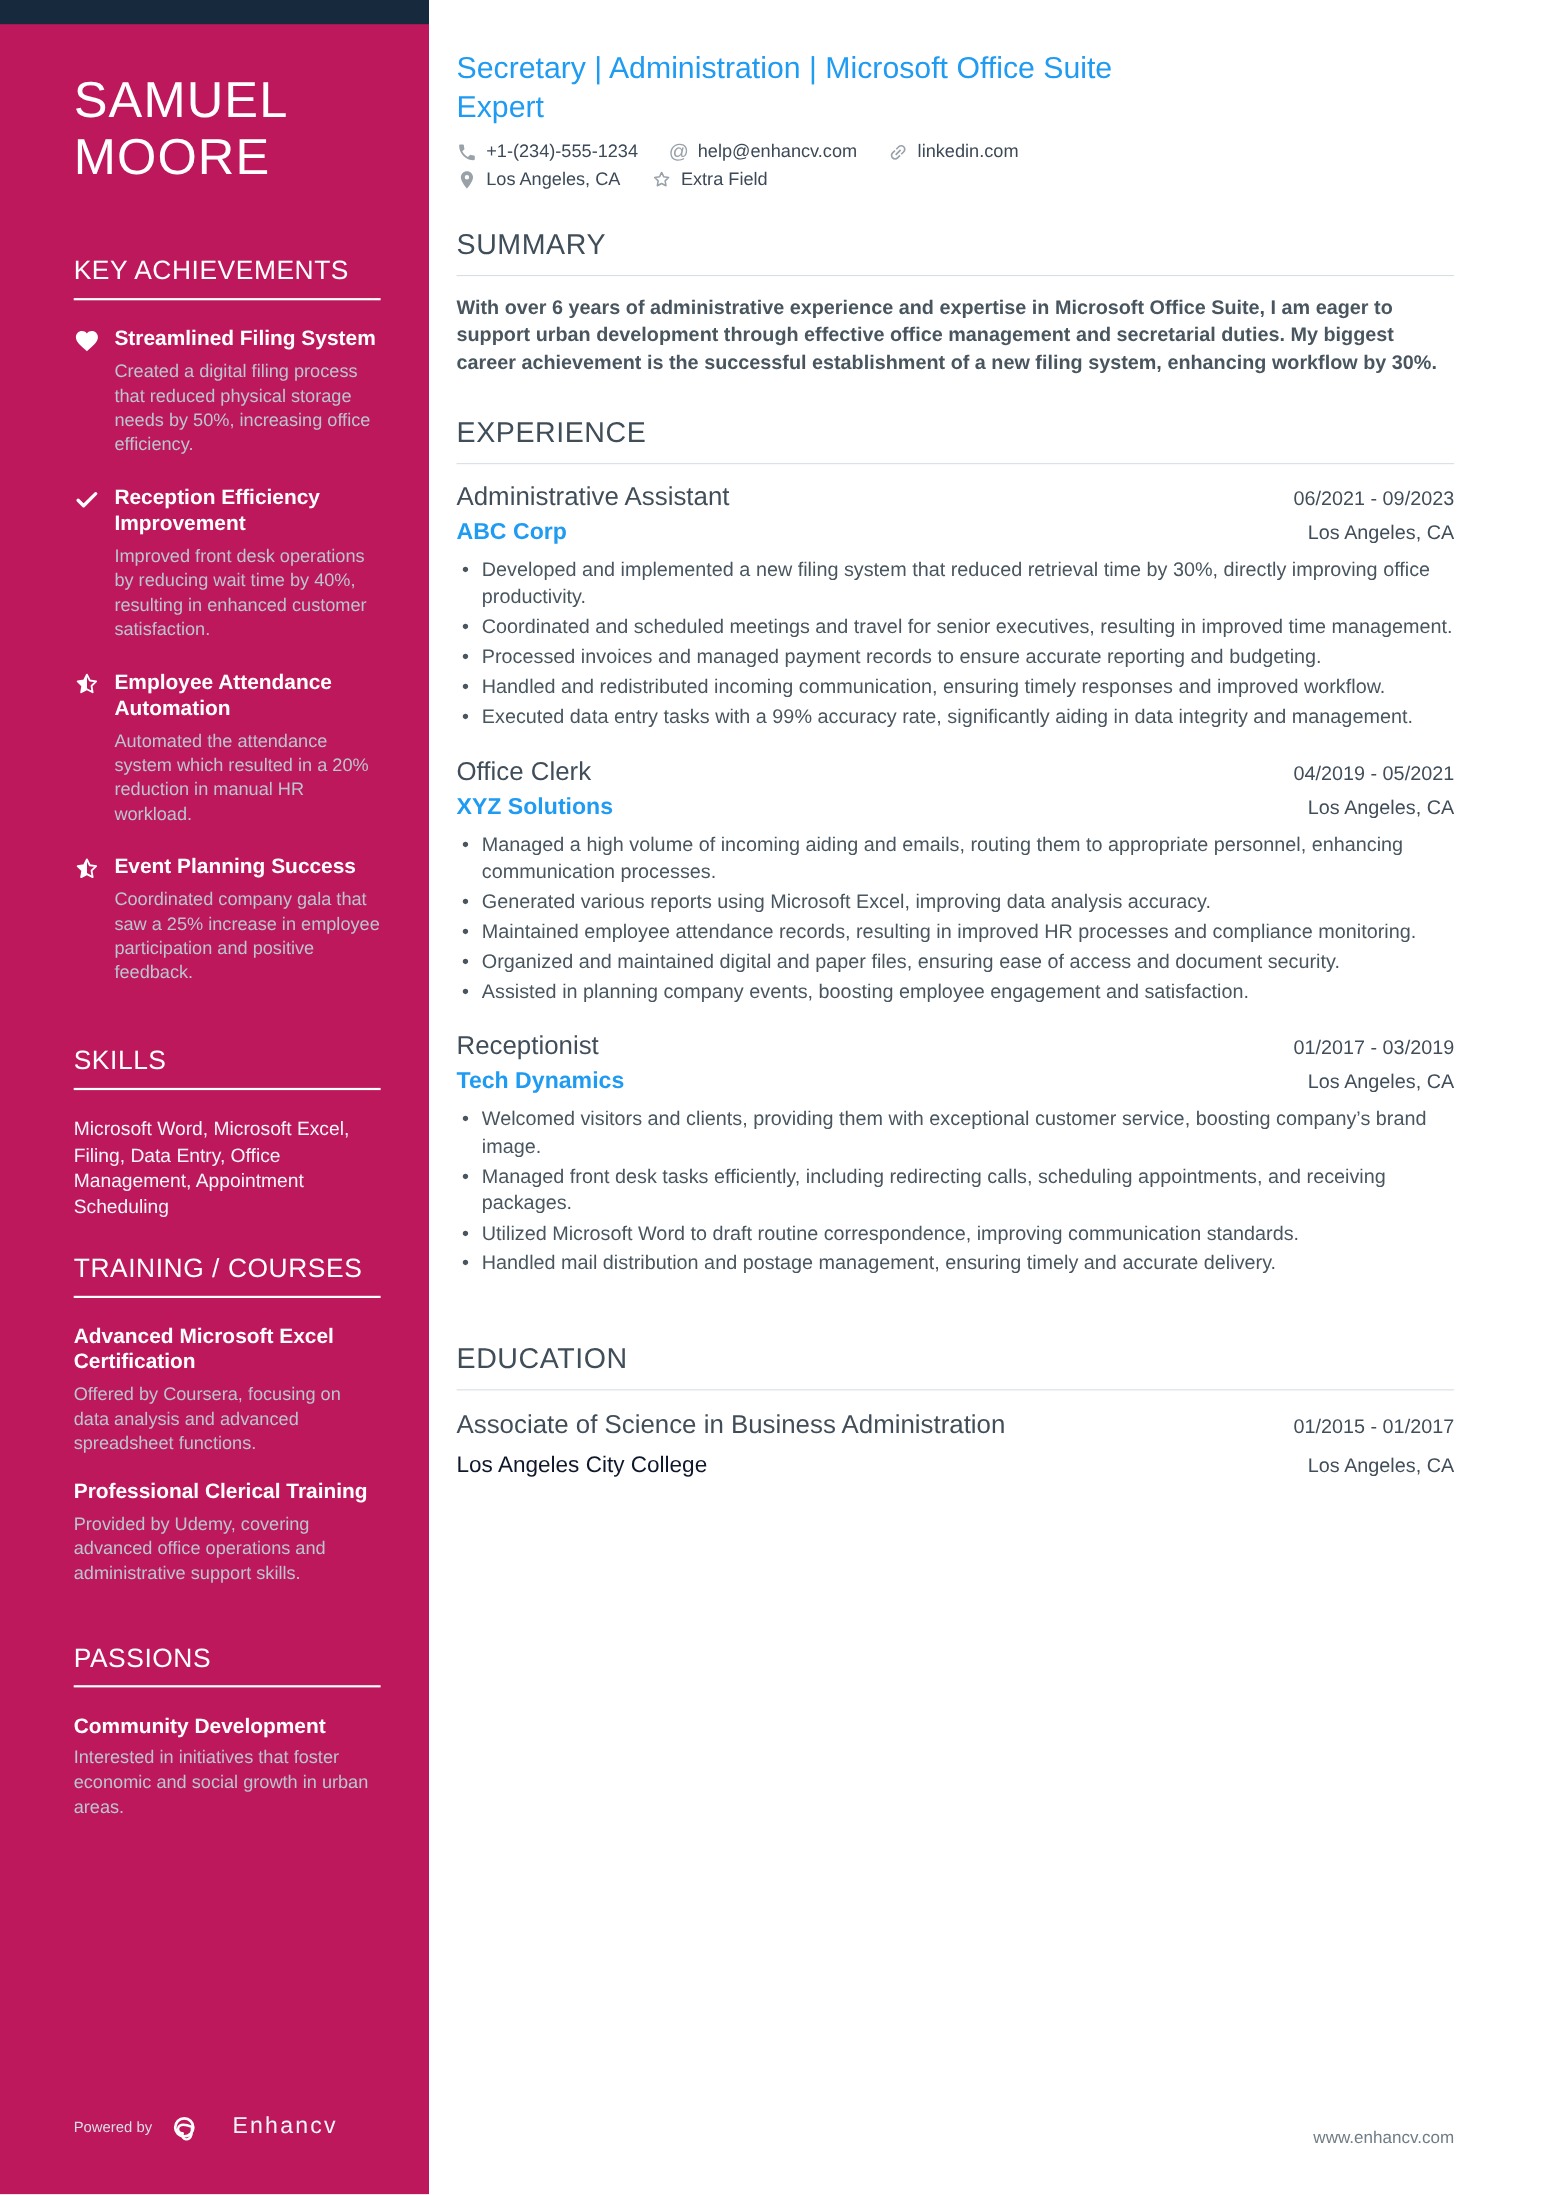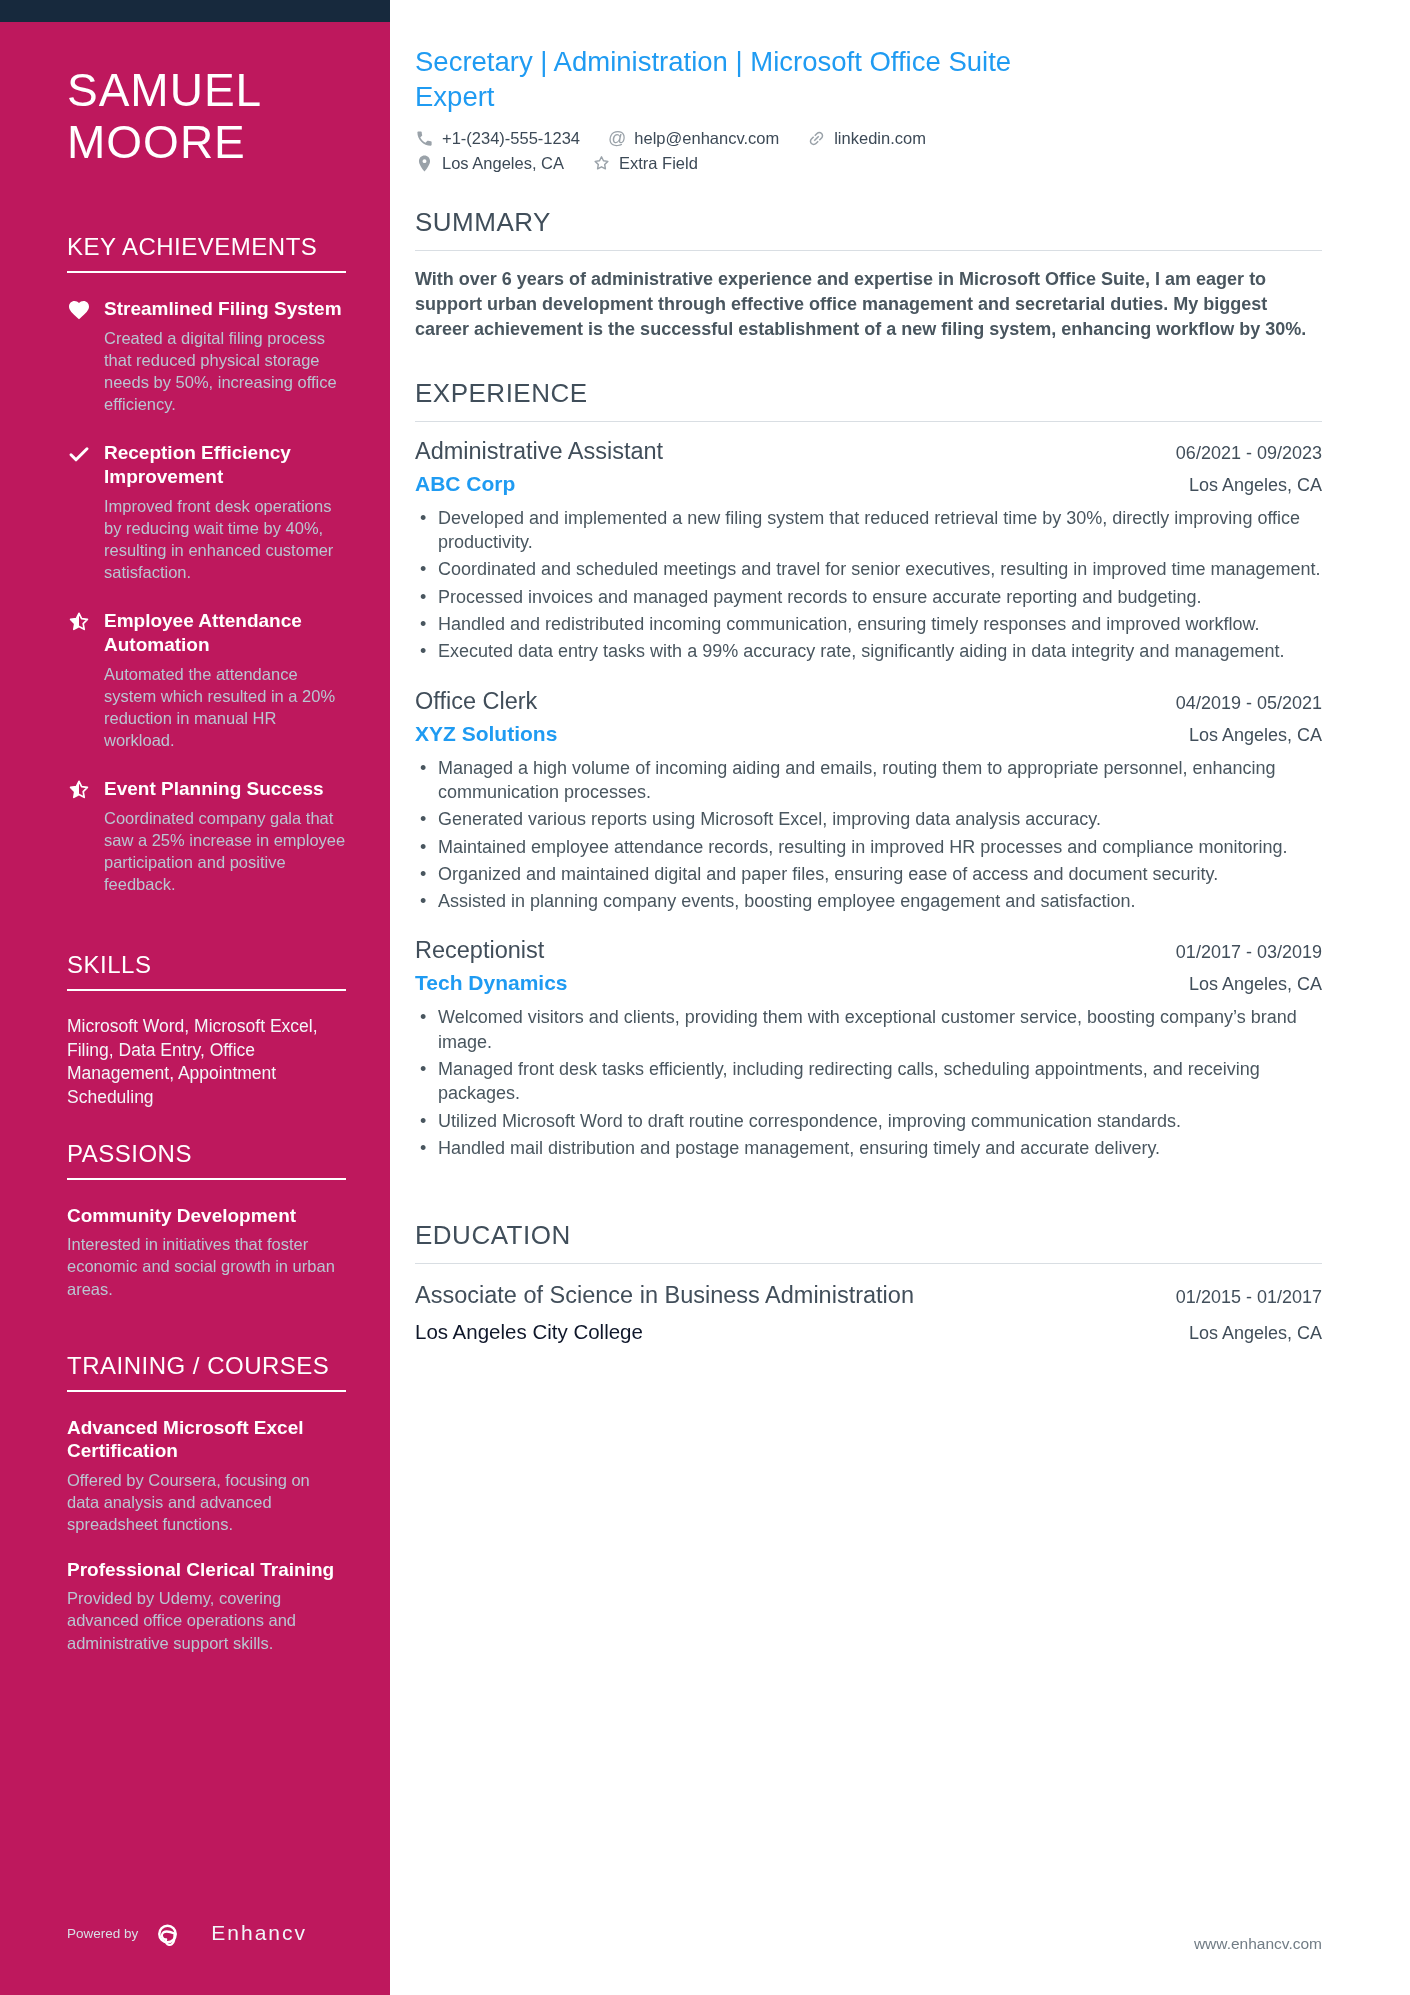--- a/index.html
+++ b/index.html
@@ -137,38 +137,38 @@
         </div>
       </section>
 
       <section class="side-section">
         <h2 class="side-heading">SKILLS</h2>
         <hr class="side-rule">
         <div class="skills-text">Microsoft Word, Microsoft Excel, Filing, Data Entry, Office Management, Appointment Scheduling</div>
       </section>
 
       <section class="side-section">
+        <h2 class="side-heading">TRAINING / COURSES</h2>
+        <hr class="side-rule">
+        <div class="course">
+          <div class="course-title">Advanced Microsoft Excel Certification</div>
+          <div class="course-desc">Offered by Coursera, focusing on data analysis and advanced spreadsheet functions.</div>
+        </div>
+        <div class="course">
+          <div class="course-title">Professional Clerical Training</div>
+          <div class="course-desc">Provided by Udemy, covering advanced office operations and administrative support skills.</div>
+        </div>
+      </section>
+
+      <section class="side-section">
         <h2 class="side-heading">PASSIONS</h2>
         <hr class="side-rule">
         <div class="course">
           <div class="course-title">Community Development</div>
           <div class="course-desc">Interested in initiatives that foster economic and social growth in urban areas.</div>
-        </div>
-      </section>
-
-      <section class="side-section">
-        <h2 class="side-heading">TRAINING / COURSES</h2>
-        <hr class="side-rule">
-        <div class="course">
-          <div class="course-title">Advanced Microsoft Excel Certification</div>
-          <div class="course-desc">Offered by Coursera, focusing on data analysis and advanced spreadsheet functions.</div>
-        </div>
-        <div class="course">
-          <div class="course-title">Professional Clerical Training</div>
-          <div class="course-desc">Provided by Udemy, covering advanced office operations and administrative support skills.</div>
         </div>
       </section>
     </div>
 
     <div class="sidebar-footer">
       <span class="powered-by">Powered by</span>
       <span class="brand-link">
         <span class="brand-logo">
           <svg width="46" height="28" viewBox="0 0 46 28">
             <circle cx="11.5" cy="15" r="8.2" fill="none" stroke="#ffffff" stroke-width="2.5"></circle>

